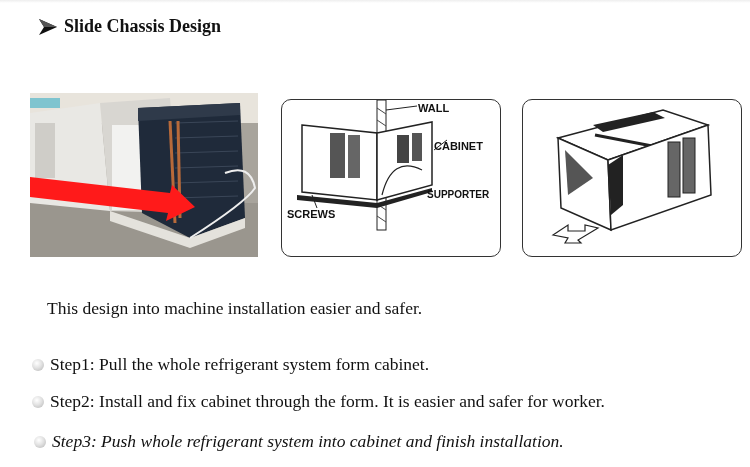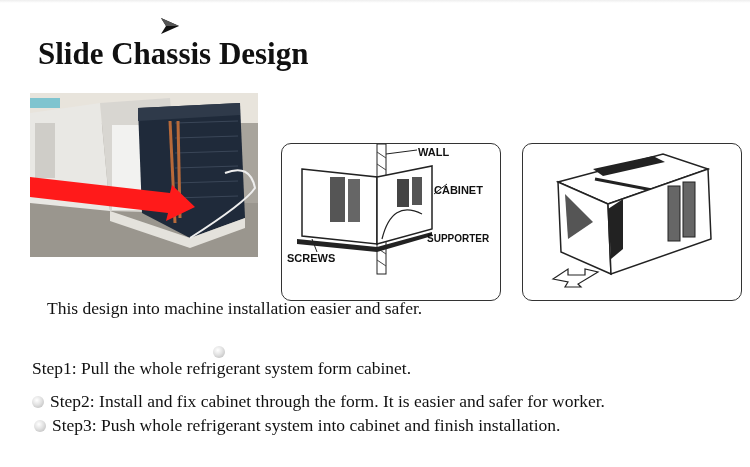--- a/index.html
+++ b/index.html
@@ -1,33 +1,33 @@
 <!DOCTYPE html>
 <html><head>
 <meta charset="utf-8">
 <style>
   html, body { margin: 0; padding: 0; }
   body {
     width: 750px; height: 467px; background: #ffffff; position: relative; overflow: hidden;
     font-family: "Liberation Serif", "DejaVu Serif", serif; color: #111;
   }
   .topline { position: absolute; left: 0; top: 0; width: 750px; height: 3px; background: linear-gradient(#eee,#fff); }
-  .title { position: absolute; left: 38px; top: 16px; font-size: 31px; font-weight: bold; display: flex; align-items: center; flex-direction: column; }
+  .title { position: absolute; left: 38px; top: 16px; font-size: 18px; font-weight: bold; display: flex; align-items: center; }
   .title .arrow { width: 20px; height: 20px; margin-right: 6px; }
   .photo { position: absolute; left: 30px; top: 93px; width: 228px; height: 164px; overflow: hidden; background: #b9b4ac; }
-  .diagram { position: absolute; top: 99px; width: 218px; height: 156px; border: 1.5px solid #333; border-radius: 10px; background: #fff; margin-top: 44px; }
+  .diagram { position: absolute; top: 99px; width: 218px; height: 156px; border: 1.5px solid #333; border-radius: 10px; background: #fff; }
   .d1 { left: 281px; }
   .d2 { left: 522px; }
   .intro { position: absolute; left: 47px; top: 298px; font-size: 17.5px; }
   .step { position: absolute; left: 32px; font-size: 17.5px; display: flex; align-items: center; }
   .bullet { width: 12px; height: 12px; border-radius: 50%; margin-right: 6px;
     background: radial-gradient(circle at 40% 35%, #ffffff 0%, #e2e2e2 45%, #b4b4b4 100%); }
-  .s1 { top: 346px; flex-direction: column; }
+  .s1 { top: 354px; }
   .s2 { top: 391px; }
-  .s3 { top: 415px; left: 34px; }
+  .s3 { top: 431px; left: 34px; font-style: italic; }
   svg text { font-family: "Liberation Sans", sans-serif; }
 </style>
 </head>
 <body>
 
 <div class="topline"></div>
 
 <div class="title">
   <svg class="arrow" viewBox="0 0 20 20">
     <path d="M1 2 L19 10 L1 18 L6 10 Z" fill="#111"></path>

